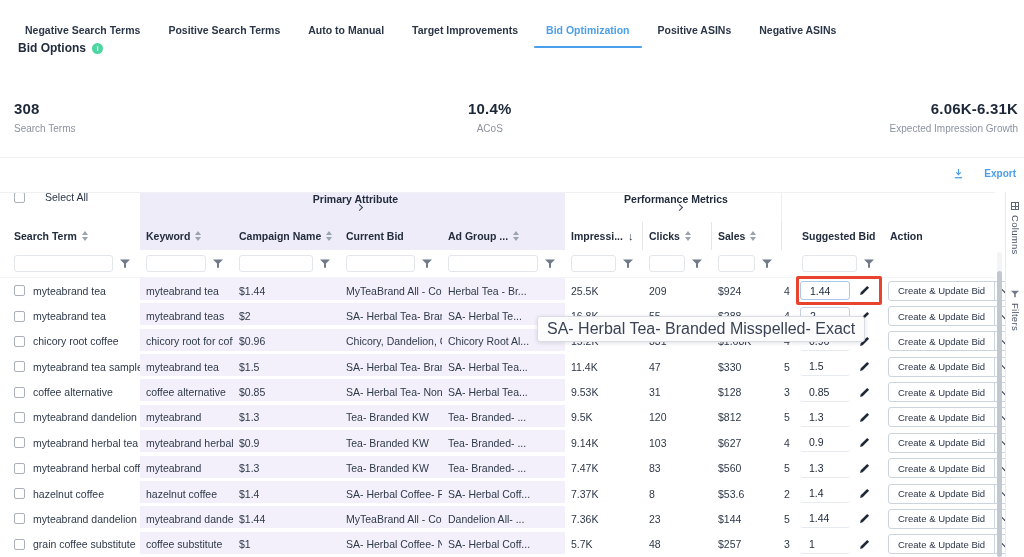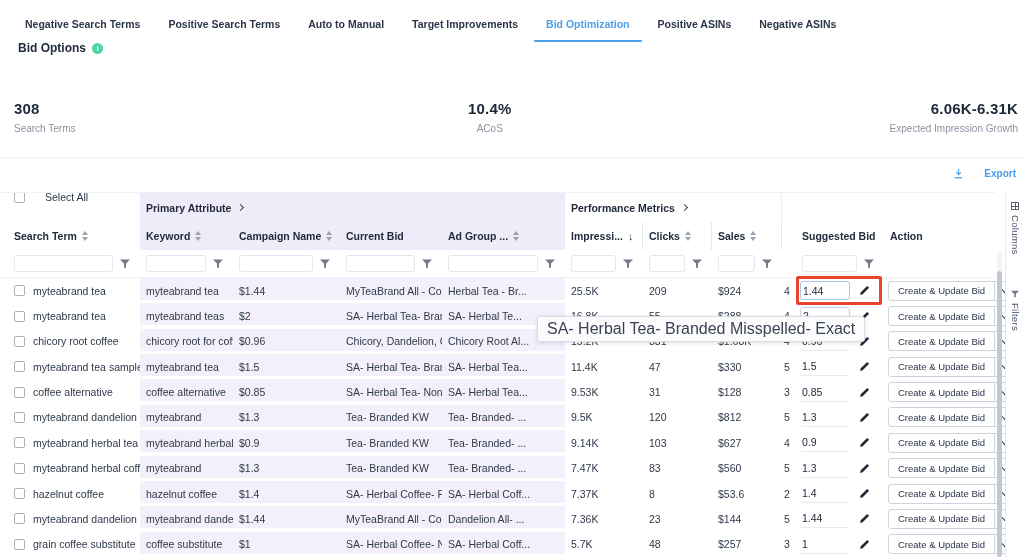--- a/index.html
+++ b/index.html
@@ -3,21 +3,21 @@
 <meta charset="utf-8">
 <style>
   * { margin:0; padding:0; box-sizing:border-box; }
   html,body { background:#fff; }
   #screen {
     position:relative; width:1024px; height:557px; overflow:hidden;
     background:#fff; font-family:"Liberation Sans","DejaVu Sans",sans-serif;
     color:#2a3447;
   }
   
-  #tab-bar { position:absolute; top:7px; left:11px; right:0; height:35px; display:flex; align-items:stretch; }
+  #tab-bar { position:absolute; top:13px; left:11px; right:0; height:35px; display:flex; align-items:stretch; }
   .tab { position:relative; padding:11px 14px 0 14px; font-size:10.5px; font-weight:600; color:#2b3648; cursor:pointer; white-space:nowrap; }
   .tab.active { color:#4b9fea; }
   .tab.active::after { content:""; position:absolute; left:2px; right:2px; bottom:0; height:2px; background:#4b9fea; border-radius:2px; }
   
   #bid-options { position:absolute; top:41px; left:18px; display:flex; align-items:center; gap:6px; }
   #bid-options .t { font-size:12px; font-weight:700; color:#222c3c; }
   .info-icon { width:11px; height:11px; border-radius:50%; background:#4cd6a0; position:relative; }
   .info-icon::after { content:"i"; position:absolute; left:0; right:0; top:0; bottom:0; color:#fff; font-size:8px; font-weight:700; text-align:center; line-height:11px; }
   
   .stat { position:absolute; top:100px; }
@@ -31,21 +31,21 @@
   #select-all { position:absolute; top:167px; left:14px; display:flex; align-items:center; gap:20px; cursor:pointer;margin-top:24px; }
   .cbox { width:11px; height:11px; border:1px solid #aab1bb; border-radius:2px; background:#fff; flex:none; }
   #select-all .l { font-size:10.5px; color:#2b3648; }
   #export-btn { position:absolute; top:168px; right:8px; display:flex; align-items:center; gap:20px; cursor:pointer; }
   #export-btn .l { font-size:10px; font-weight:600; color:#4b9fea; }
   
   #table { position:absolute; top:192px; left:0; width:995px; border-top:1px solid #eef0f2; }
   .trow { display:grid; grid-template-columns:140px 93px 107px 102px 123px 78px 69px 70px 14px 88px 111px; }
   
   #group-row { height:29px; }
-  .gcell { display:flex; align-items:center; font-size:10.5px; font-weight:700; color:#222c3c; padding-left:6px; }
+  .gcell { display:flex; align-items:center; font-size:10.5px; font-weight:700; color:#222c3c; padding-left:6px;flex-direction:column; }
   #gcell-primary { grid-column:2/6; background:#efecf9; }
   #gcell-perf { grid-column:6/9; border-right:1px solid #edeff2; }
   .chev-r { margin-left:7px; width:5px; height:5px; border-right:1.5px solid #3a4456; border-top:1.5px solid #3a4456; transform:rotate(45deg); }
   
   #header-row { height:28px; }
   .hcell { display:flex; align-items:center; gap:5px; font-size:10.5px; font-weight:700; color:#222c3c; padding-left:6px; overflow:hidden; white-space:nowrap; }
   .hcell.lav { background:#efecf9; }
   .hcell.div { border-right:1px solid #e3e6ea; }
   .hcell:first-child { padding-left:14px; }
   .sort { display:inline-flex; flex-direction:column; gap:2px; cursor:pointer; }
@@ -58,21 +58,21 @@
   .fcell:first-child { padding-left:14px; }
   .finput { flex:1; min-width:0; height:17px; border:1px solid #e3e6ea; border-radius:3px; background:#fff; outline:none; font-size:10px; padding:0 4px; font-family:inherit; }
   .funnel { flex:none; width:10px; height:10px; clip-path:polygon(0% 10%,100% 10%,60% 50%,60% 92%,40% 92%,40% 50%); background:#707a89; cursor:pointer; }
   
   .brow { height:25.36px; font-size:10.5px; color:#2e3949; }
   .bcell { display:flex; align-items:center; padding-left:6px; overflow:hidden; white-space:nowrap; }
   .bcell.lav { background-image:linear-gradient(#f3f0fb,#f3f0fb); background-repeat:no-repeat; background-size:100% 22px; background-position:0 0; }
   .bcell.term { padding-left:14px; gap:8px; }
   .bcell.partial { padding-left:2px; overflow:hidden; }
   .bid-cell { position:relative; display:flex; align-items:center; gap:9px; padding-left:4px; }
-  .bid-input { width:50px; height:19px; font-size:10.5px; font-family:inherit; color:#222c3c; background:#fff; outline:none; padding-left:2px; border:0; border-bottom:1px solid #e7eaee; border-radius:3px; }
+  .bid-input { width:50px; height:19px; font-size:10.5px; font-family:inherit; color:#222c3c; background:#fff; outline:none; padding-left:9px; border:0; border-bottom:1px solid #e7eaee; border-radius:3px; }
   .bid-input.boxed { border:1px solid #c6d4e2; }
   .bid-input.boxed-blue { border:1px solid #a9c9e9; }
   .pencil { display:flex; align-items:center; cursor:pointer; }
   .red-frame { position:absolute; left:0; top:-2px; width:86px; height:29px; border:3px solid #e8432c; border-radius:2px; z-index:6; pointer-events:none; }
   .action-cell { display:flex; align-items:center; padding-left:4px; }
   .abtn { display:flex; align-items:stretch; height:20px; border:1px solid #ccd4dd; border-radius:3px; background:#fff; cursor:pointer; }
   .abtn .lbl { display:flex; align-items:center; padding:0 9px; font-size:9.5px; color:#2b3648; white-space:nowrap; }
   .abtn .dd { display:flex; align-items:center; justify-content:center; width:20px; border-left:1px solid #ccd4dd; }
   .cdown { width:6px; height:6px; border-right:1.5px solid #2b3648; border-bottom:1.5px solid #2b3648; transform:rotate(45deg); margin-top:-3px; }
   

